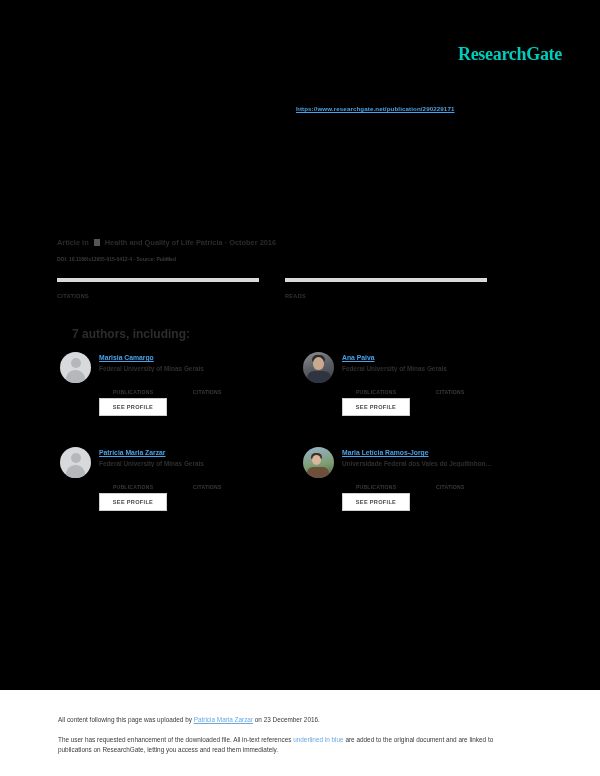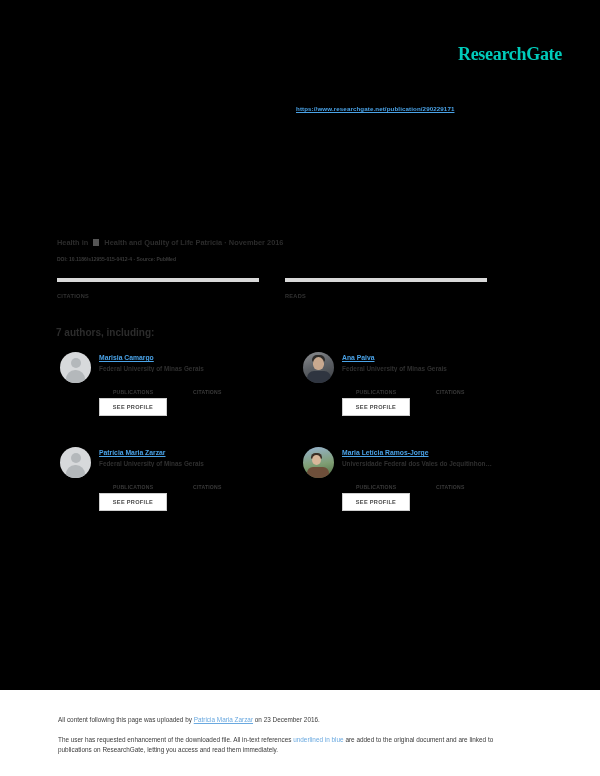--- a/index.html
+++ b/index.html
@@ -114,23 +114,23 @@
     margin-top: 5px;
     font-size: 5.6px;
     font-weight: bold;
     letter-spacing: 0.3px;
     color: #333333;
   }
 
   
   .authors-heading {
     position: absolute;
-    left: 56px;
+    left: 72px;
     top: 327px;
-    font-size: 10px;
+    font-size: 12px;
     font-weight: bold;
     color: #2c2c2c;
   }
 
   .authors-grid {
     position: absolute;
     left: 57px;
     top: 352px;
     width: 490px;
   }
@@ -285,26 +285,26 @@
 <div class="page">
 
   <div class="top-area">
 
     <div class="rg-logo">ResearchGate</div>
 
     <a class="pub-url" href="#">https://www.researchgate.net/publication/290229171</a>
 
     <div class="meta-block">
       <div class="meta-line1">
-        <span class="art-label">Health</span>
+        <span class="art-label">Article</span>
         <span>in</span>
         <span class="meta-icon"></span>
         <span class="journal">Health and Quality of Life Patricia</span>
         <span>·</span>
-        <span>November 2016</span>
+        <span>October 2016</span>
       </div>
       <div class="meta-doi">DOI: 10.1186/s12955-015-0412-4 · Source: PubMed</div>
     </div>
 
     <div class="stats-row">
       <div class="stat-col left">
         <div class="stat-rule"></div>
         <div class="stat-value"></div>
         <div class="stat-label">CITATIONS</div>
       </div>

